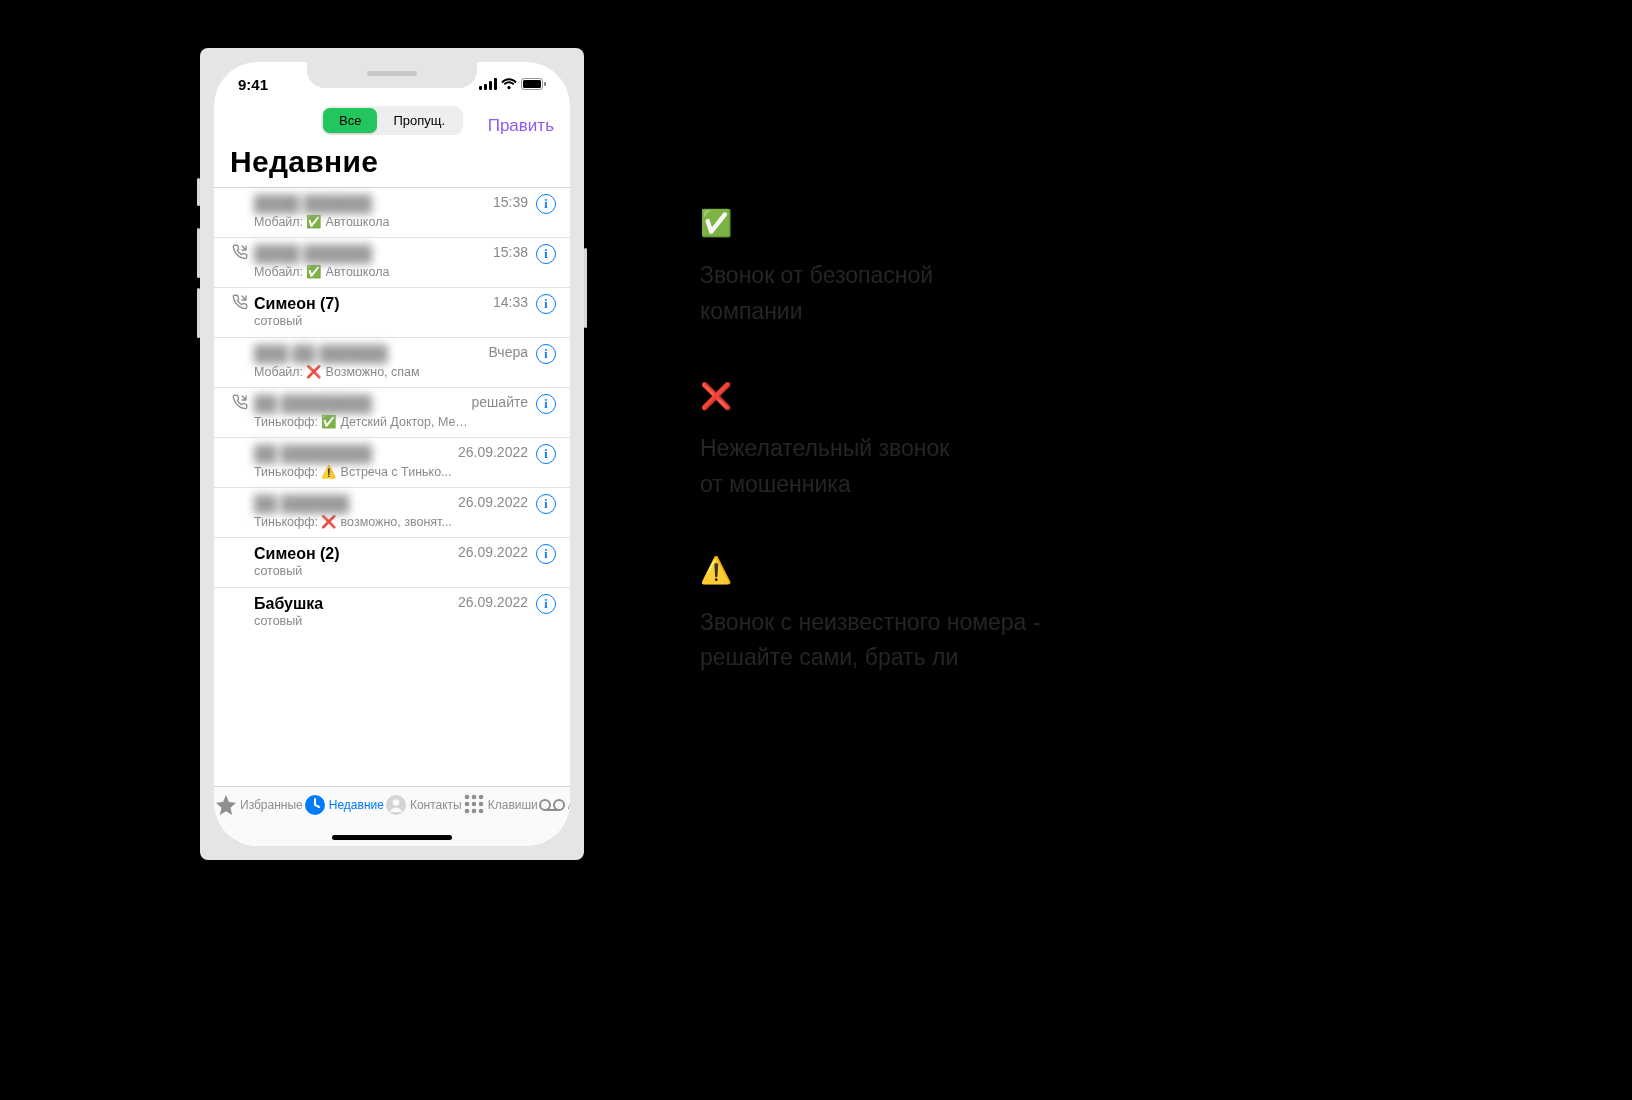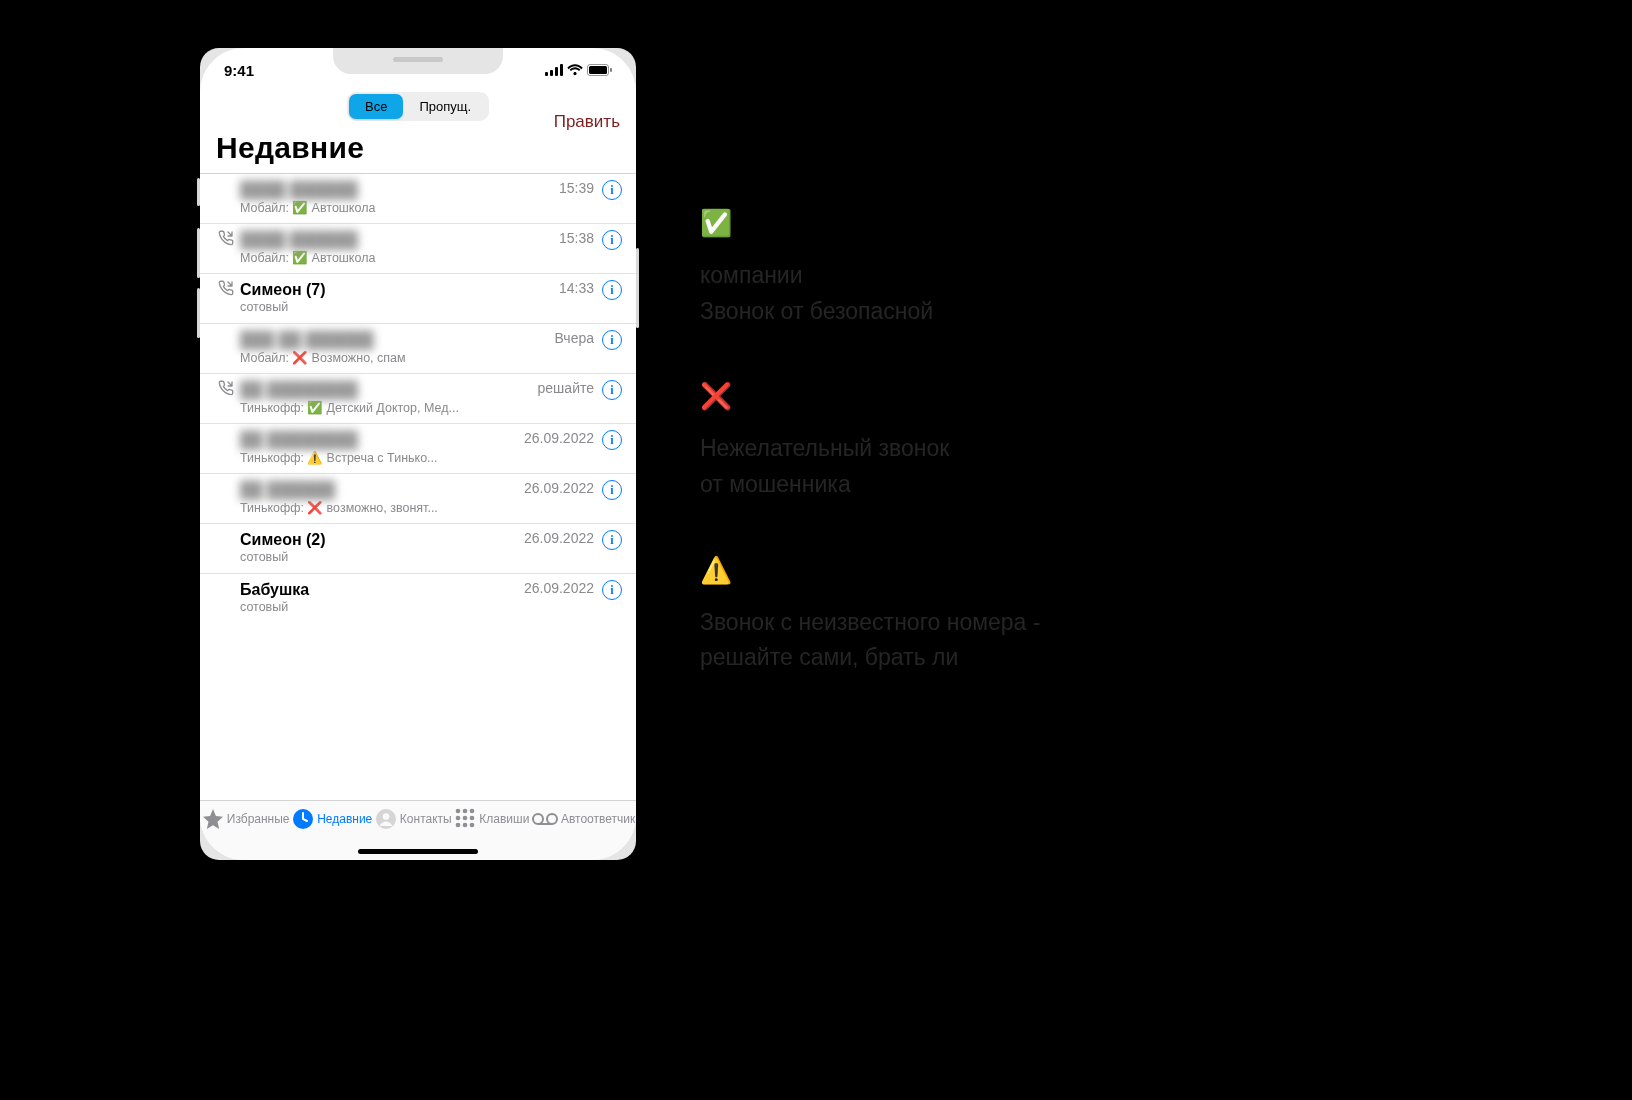--- a/index.html
+++ b/index.html
@@ -10,25 +10,26 @@
     font-family: -apple-system, "Helvetica Neue", Helvetica, Arial, sans-serif;
     position: relative;
     overflow: hidden;
   }
 
   
   .phone {
     position: absolute;
     left: 200px;
     top: 48px;
-    width: 436px;
+    width: 384px;
     height: 812px;
-    border-radius: 19px;
+    border-radius: 8px;
     background: #e5e5e5;
     box-shadow: 0 20px 60px rgba(0,0,0,.35);
+    padding: 14px;
   }
   .side-btn {
     position: absolute;
     background: #d8d8d8;
     border-radius: 3px;
   }
   .side-btn.mute   { left: -3px; top: 130px; width: 3px; height: 28px; }
   .side-btn.volup  { left: -3px; top: 180px; width: 3px; height: 50px; }
   .side-btn.voldn  { left: -3px; top: 240px; width: 3px; height: 50px; }
   .side-btn.power  { right: -3px; top: 200px; width: 3px; height: 80px; }
@@ -82,27 +83,27 @@
     padding:2px;
     font-size:13px;
   }
   .segmented .seg {
     padding:5px 16px;
     border-radius:7px;
     color:#000;
     cursor:pointer;
   }
   .segmented .seg.selected {
-    background:#0ea5e9;
+    background:#22c55e;
     box-shadow:0 1px 2px rgba(0,0,0,.15);
     font-weight:500;
   }
   .edit-btn {
-    position:absolute; right:16px; top:20px;
-    color:#7f1d1d; font-size:17px;
+    position:absolute; right:16px; top:10px;
+    color:#8b5cf6; font-size:17px;
     cursor:pointer;
   }
 
   .page-title {
     padding: 4px 16px 8px 16px;
     font-size:30px; font-weight:700; letter-spacing:.3px;
   }
 
   
   .list { flex:1; overflow:hidden; }
@@ -391,22 +392,22 @@
     </div>
 
     <div class="homebar"></div>
   </div>
 </div>
 
 <div class="legend">
   <div class="item">
     <div class="em">✅</div>
     <div class="txt">
+      <div>Звонок от безопасной</div>
       <div>компании</div>
-      <div>Звонок от безопасной</div>
     </div>
   </div>
   <div class="item">
     <div class="em">❌</div>
     <div class="txt">
       <div>Нежелательный звонок</div>
       <div>от мошенника</div>
     </div>
   </div>
   <div class="item">

